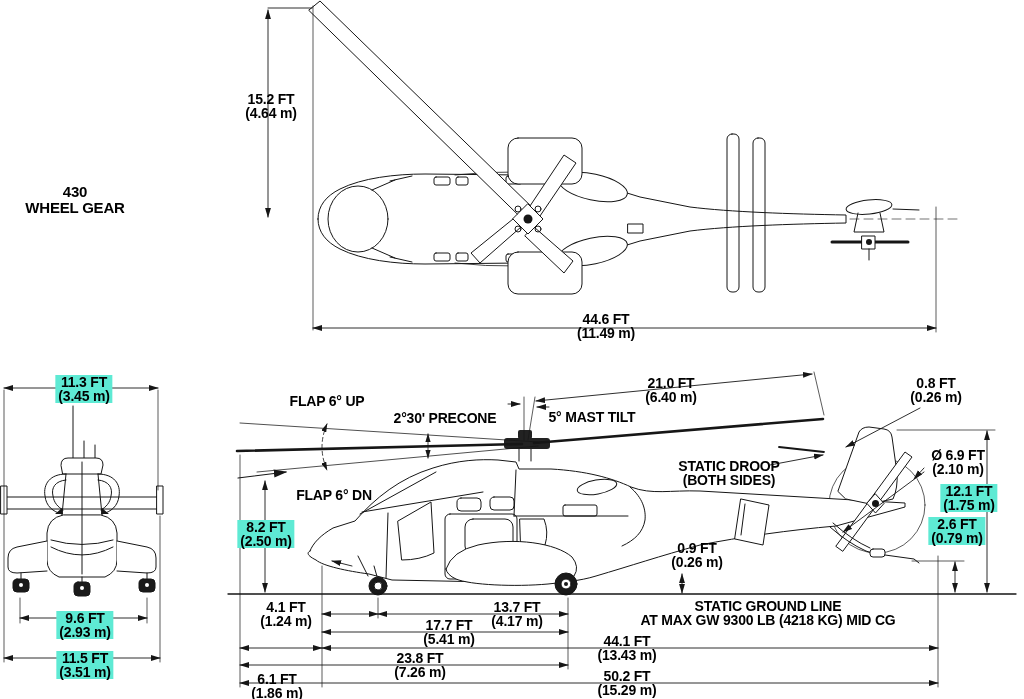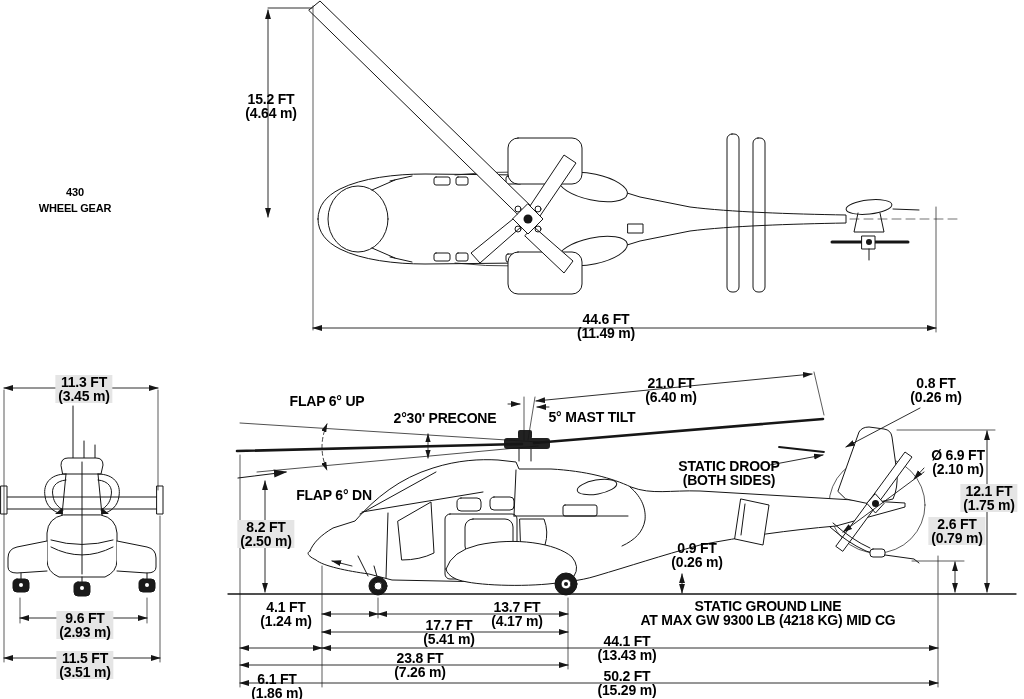--- a/index.html
+++ b/index.html
@@ -8,22 +8,22 @@
     overflow:hidden;font-family:"Liberation Sans",sans-serif;
   }
   #art{position:absolute;left:0;top:0;z-index:1;}
   .lbl{
     position:absolute;z-index:2;transform:translateX(-50%);
     text-align:center;color:#000;
     font:bold 14px/14px "Liberation Sans",sans-serif;
     letter-spacing:-0.2px;white-space:nowrap;
   }
   .lbl span{display:block;height:14px;}
-  .bg{background:#e5e5e5;padding:0 3px;}
-  .title{font-size:11px;line-height:16px;}
+  .bg{background:#5eead4;padding:0 3px;}
+  .title{font-size:15px;line-height:16px;}
   .title span{height:16px;}
 </style>
 </head>
 <body>
 
 <div id="stage">
 
 <svg id="art" width="1024" height="699" viewBox="0 0 1024 699" stroke="#161616" fill="none" stroke-width="1" stroke-linecap="round" stroke-linejoin="round">
   <defs>
     <marker id="ae" viewBox="0 0 10 6" refX="9.2" refY="3" markerWidth="11" markerHeight="7" orient="auto-start-reverse">
@@ -294,21 +294,21 @@
       <span>(0.26 m)</span>
   </div>
   <div class="lbl" style="left:729px;top:459px">
     <span>STATIC DROOP</span>
       <span>(BOTH SIDES)</span>
   </div>
   <div class="lbl" style="left:958px;top:448px">
     <span>Ø 6.9 FT</span>
       <span>(2.10 m)</span>
   </div>
-  <div class="lbl bg" style="left:989px;top:484px">
+  <div class="lbl bg" style="left:969px;top:484px">
     <span>12.1 FT</span>
       <span>(1.75 m)</span>
   </div>
   <div class="lbl bg" style="left:957px;top:517px">
     <span>2.6 FT</span>
       <span>(0.79 m)</span>
   </div>
   <div class="lbl bg" style="left:266px;top:520px">
     <span>8.2 FT</span>
       <span>(2.50 m)</span>

